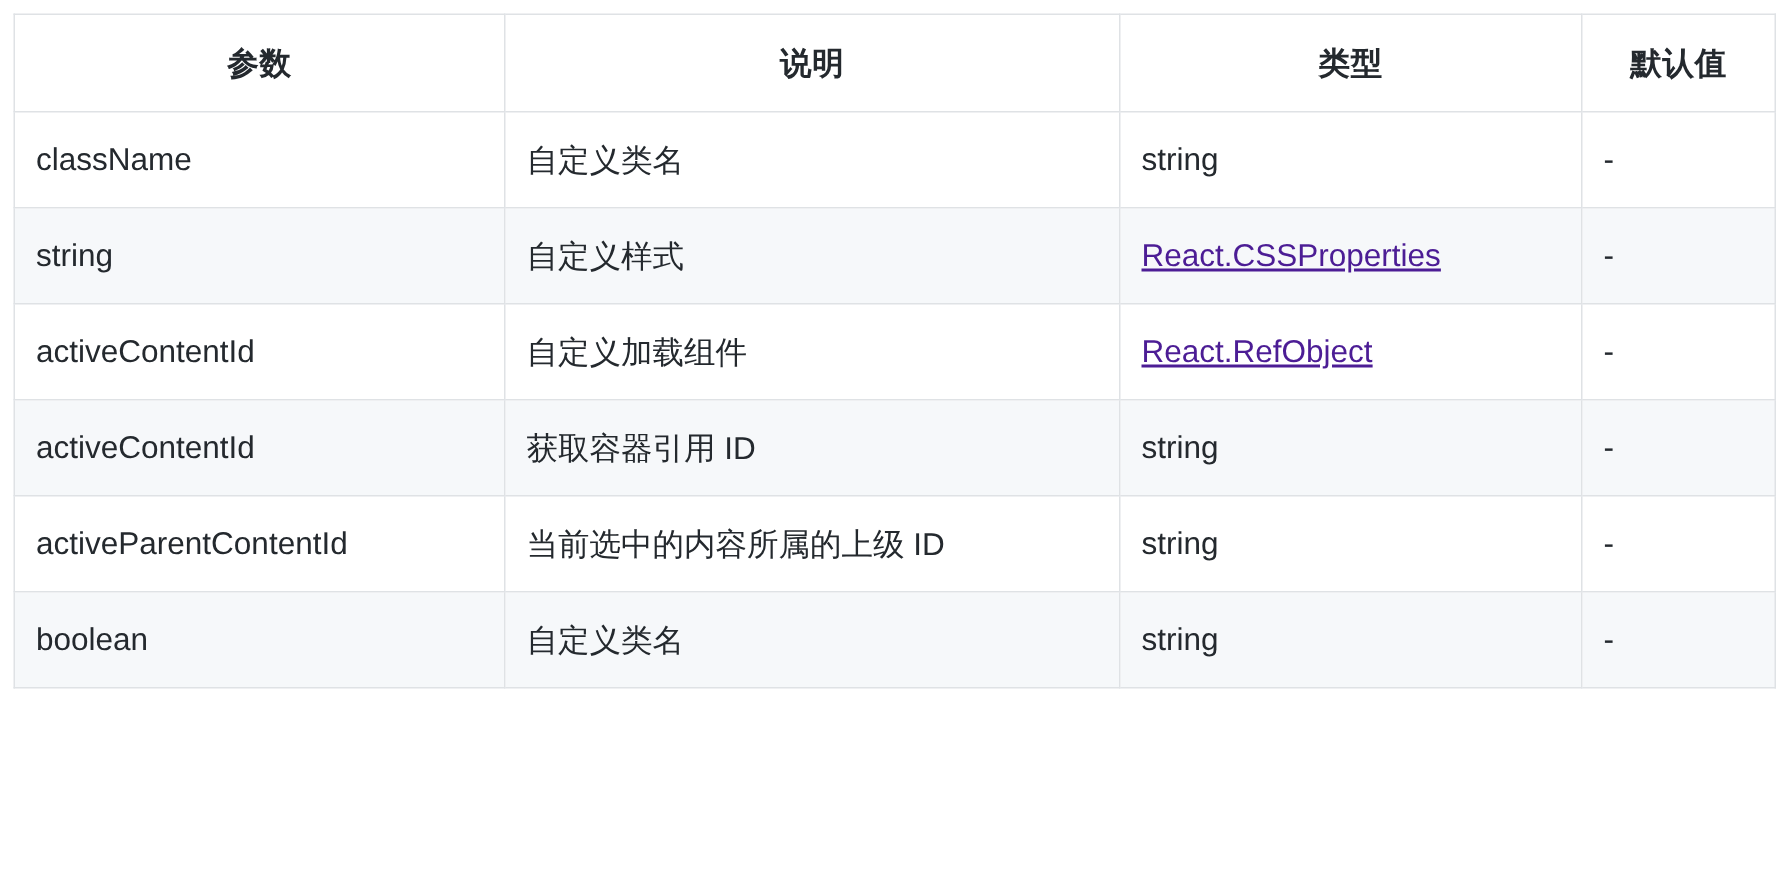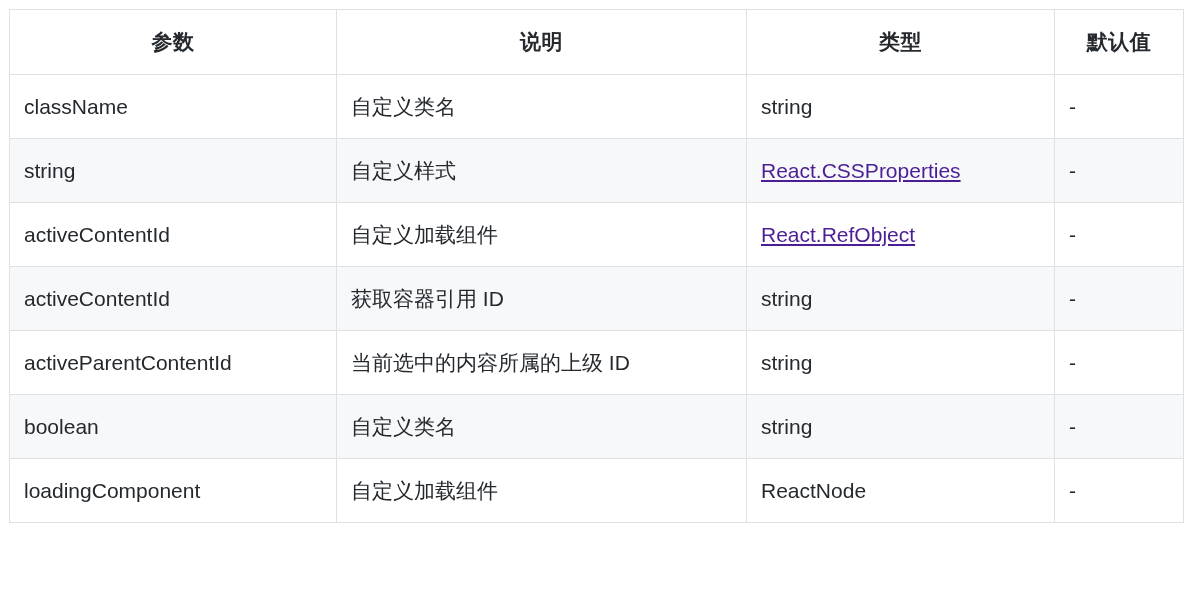--- a/index.html
+++ b/index.html
@@ -134,21 +134,15 @@
           <td>当前选中的内容所属的上级 ID</td>
           <td><span>string</span></td>
           <td><span class="dash">-</span></td>
         </tr>
         <tr>
           <td>boolean</td>
           <td>自定义类名</td>
           <td><span>string</span></td>
           <td><span class="dash">-</span></td>
         </tr>
-        <tr>
-          <td>loadingComponent</td>
-          <td>自定义加载组件</td>
-          <td><span>ReactNode</span></td>
-          <td><span class="dash">-</span></td>
-        </tr>
       </tbody>
   </table>
 </div>
 
 </body></html>

